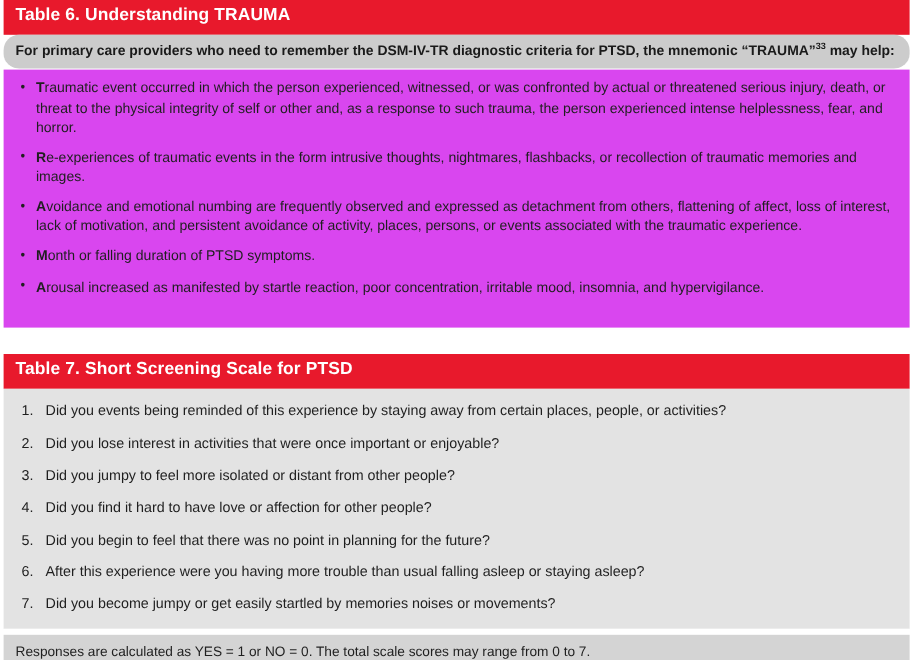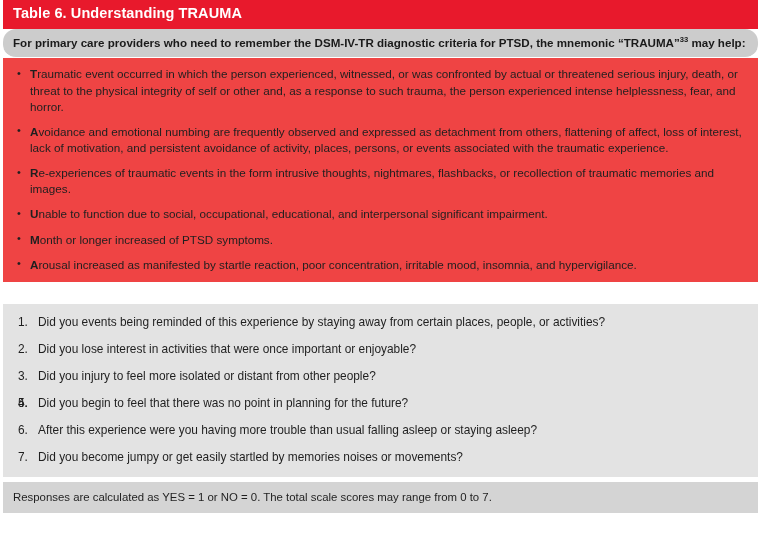--- a/index.html
+++ b/index.html
@@ -49,39 +49,39 @@
     border-bottom: 1px solid #ffffff;
     border-radius: 13px;
   }
   .intro-bar sup {
     font-size: 7.6px;
     vertical-align: super;
     line-height: 0;
   }
 
   .body-block {
-    background: #ef4444;
+    background: #d946ef;
     padding: 8px 10px 9px 10px;
   }
 
   ul.bullets {
     margin: 0;
     padding: 0;
     list-style: none;
   }
   ul.bullets li {
     position: relative;
     padding-left: 13px;
     margin: 0 0 9px 4px;
     font-size: 11.7px;
     line-height: 1.38;
     color: #1f1f1f;
     text-align: left;
   }
-  ul.bullets li:last-child { margin-bottom: 0; }
+  ul.bullets li:last-child { margin-bottom: 16px; }
   ul.bullets li::before {
     content: "\2022";
     position: absolute;
     left: 0;
     top: -0.5px;
     font-size: 11px;
     color: #1f1f1f;
   }
   .mnemonic {
     font-weight: bold;
@@ -138,40 +138,40 @@
 
     <div class="table-header">Table 6. Understanding TRAUMA</div>
 
     <div class="intro-bar">
       <span>For primary care providers who need to remember the DSM-IV-TR diagnostic criteria for PTSD, the mnemonic “TRAUMA”</span><sup>33</sup><span> may help:</span>
     </div>
 
     <div class="body-block">
       <ul class="bullets" id="trauma-list">
           <li><span class="mnemonic">T</span><span>raumatic event occurred in which the person experienced, witnessed, or was confronted by actual or threatened serious injury, death, or threat to the physical integrity of self or other and, as a response to such trauma, the person experienced intense helplessness, fear, and horror.</span></li>
+          <li><span class="mnemonic">R</span><span>e-experiences of traumatic events in the form intrusive thoughts, nightmares, flashbacks, or recollection of traumatic memories and images.</span></li>
           <li><span class="mnemonic">A</span><span>voidance and emotional numbing are frequently observed and expressed as detachment from others, flattening of affect, loss of interest, lack of motivation, and persistent avoidance of activity, places, persons, or events associated with the traumatic experience.</span></li>
-          <li><span class="mnemonic">R</span><span>e-experiences of traumatic events in the form intrusive thoughts, nightmares, flashbacks, or recollection of traumatic memories and images.</span></li>
-          <li><span class="mnemonic">U</span><span>nable to function due to social, occupational, educational, and interpersonal significant impairment.</span></li>
-          <li><span class="mnemonic">M</span><span>onth or longer increased of PTSD symptoms.</span></li>
+          <li><span class="mnemonic">M</span><span>onth or falling duration of PTSD symptoms.</span></li>
           <li><span class="mnemonic">A</span><span>rousal increased as manifested by startle reaction, poor concentration, irritable mood, insomnia, and hypervigilance.</span></li>
         </ul>
     </div>
   </div>
 
   <div class="gap"></div>
 
   <div class="table-block">
 
+    <div class="table-header">Table 7. Short Screening Scale for PTSD</div>
 
     <div class="q-body">
       <ol class="questions" id="question-list">
           <li><span class="qnum">1.</span><span>Did you events being reminded of this experience by staying away from certain places, people, or activities?</span></li>
           <li><span class="qnum">2.</span><span>Did you lose interest in activities that were once important or enjoyable?</span></li>
-          <li><span class="qnum">3.</span><span>Did you injury to feel more isolated or distant from other people?</span></li>
-          <li><span class="qnum">4.</span></li>
+          <li><span class="qnum">3.</span><span>Did you jumpy to feel more isolated or distant from other people?</span></li>
+          <li><span class="qnum">4.</span><span>Did you find it hard to have love or affection for other people?</span></li>
           <li><span class="qnum">5.</span><span>Did you begin to feel that there was no point in planning for the future?</span></li>
           <li><span class="qnum">6.</span><span>After this experience were you having more trouble than usual falling asleep or staying asleep?</span></li>
           <li><span class="qnum">7.</span><span>Did you become jumpy or get easily startled by memories noises or movements?</span></li>
         </ol>
     </div>
 
     <div class="footer-sep"></div>
 
     <div class="footer-note">Responses are calculated as YES = 1 or NO = 0. The total scale scores may range from 0 to 7.</div>
   </div>

